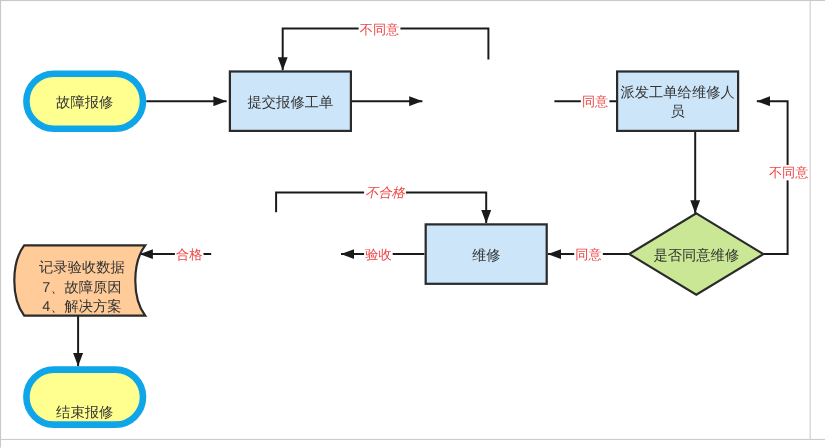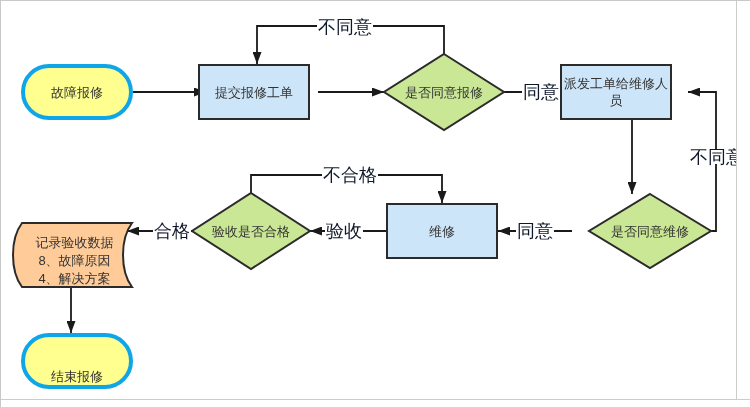--- a/index.html
+++ b/index.html
@@ -24,21 +24,21 @@
     align-items: center;
     justify-content: center;
     text-align: center;
     font-size: 13px;
     line-height: 17px;
     color: #333333;
   }
   .stadium {
     width: 112px; height: 56px;
     background: #feff8e;
-    border: 4px solid #0ea5e9;
+    border: 6px solid #0ea5e9;
     border-radius: 28px;
   }
   .rect {
     width: 112px; height: 56px;
     background: #cde5f8;
     border: 2px solid #2b2b2b;
   }
   .diamond { background: transparent; border: none; }
   .diamond svg { position: absolute; left: 0; top: 0; overflow: visible; }
   .diamond polygon { fill: #c9e794; stroke: #2b2b2b; stroke-width: 2; }
@@ -53,24 +53,24 @@
     text-align: center;
     font-size: 13px; line-height: 18px;
     padding-left: 6px;
   }
   .stored-text div { white-space: nowrap; }
 
   .edge-label {
     position: absolute;
     transform: translate(-50%, -50%);
     background: #ffffff;
-    font-size: 18px;
+    font-size: 12px;
     line-height: 14px;
     padding: 0 1px;
-    color: #0f172a;
+    color: #ef4444;
     white-space: nowrap;
     z-index: 2;
   }
 
   .vtrack {
     position: absolute; top: 0; right: 0;
     width: 14px; height: 100%;
     background: #ffffff;
     border-left: 1px solid #cccccc;
     z-index: 3;
@@ -104,72 +104,60 @@
     <path d="M385,230 H309" marker-end="url(#arrow)"></path>
     <path d="M250,192 V174 H441 V202" marker-end="url(#arrow)"></path>
     <path d="M191,230 H126" marker-end="url(#arrow)"></path>
     <path d="M70,259 V332" marker-end="url(#arrow)"></path>
   </svg>
 
   <div class="node stadium" style="left:20px; top:63px;">
     <span>故障报修</span>
   </div>
 
-  <div class="node rect" style="left:197px; top:63px;text-align:center;">
+  <div class="node rect" style="left:207px; top:63px;text-align:center;">
     <span>提交报修工单</span>
   </div>
 
-  <div class="node diamond" style="left:383px; top:53px; width:120px; height:76px;">
-    <svg width="120" height="76">
-      <polygon points="60,0 120,38 60,76 0,38"></polygon>
-    </svg>
-    <span class="lbl">是否同意报修</span>
-  </div>
 
   <div class="node rect" style="left:559px; top:63px;">
     <span>派发工单给维修人员</span>
   </div>
 
-  <div class="node diamond" style="left:588px; top:193px; width:122px; height:74px;">
+  <div class="node diamond" style="left:571px; top:193px; width:122px; height:74px;">
     <svg width="122" height="74">
       <polygon points="61,0 122,37 61,74 0,37"></polygon>
     </svg>
     <span class="lbl">是否同意维修</span>
   </div>
 
   <div class="node rect" style="left:385px; top:202px;">
     <span>维修</span>
   </div>
 
-  <div class="node diamond" style="left:191px; top:192px; width:118px; height:76px;">
-    <svg width="118" height="76">
-      <polygon points="59,0 118,38 59,76 0,38"></polygon>
-    </svg>
-    <span class="lbl">验收是否合格</span>
-  </div>
 
   <div class="node stored" style="left:9px; top:193px; width:123px; height:78px;margin-top:28px;">
     <svg width="123" height="66">
       <path d="M12,1 L122,1 C110,17 110,49 122,65 L12,65 C0,49 0,17 12,1 Z"></path>
     </svg>
     <div class="stored-text">
       <div>记录验收数据</div>
-      <div>8、故障原因</div>
+      <div>7、故障原因</div>
       <div>4、解决方案</div>
     </div>
   </div>
 
   <div class="node stadium" style="left:20px; top:332px;align-items:flex-end;">
     <span>结束报修</span>
   </div>
 
   <div class="edge-label" style="left:344px; top:26px;">不同意</div>
   <div class="edge-label" style="left:540px; top:91px;">同意</div>
   <div class="edge-label" style="left:716px; top:156px;">不同意</div>
   <div class="edge-label" style="left:534px; top:230px;">同意</div>
   <div class="edge-label" style="left:343px; top:230px;">验收</div>
-  <div class="edge-label" style="left:349px; top:174px;">不合格</div>
+  <div class="edge-label" style="left:349px; top:174px;font-style:italic;">不合格</div>
   <div class="edge-label" style="left:171px; top:230px;">合格</div>
 
   <div class="vtrack"></div>
   <div class="htrack"></div>
 
 </div>
 
 </body></html>

